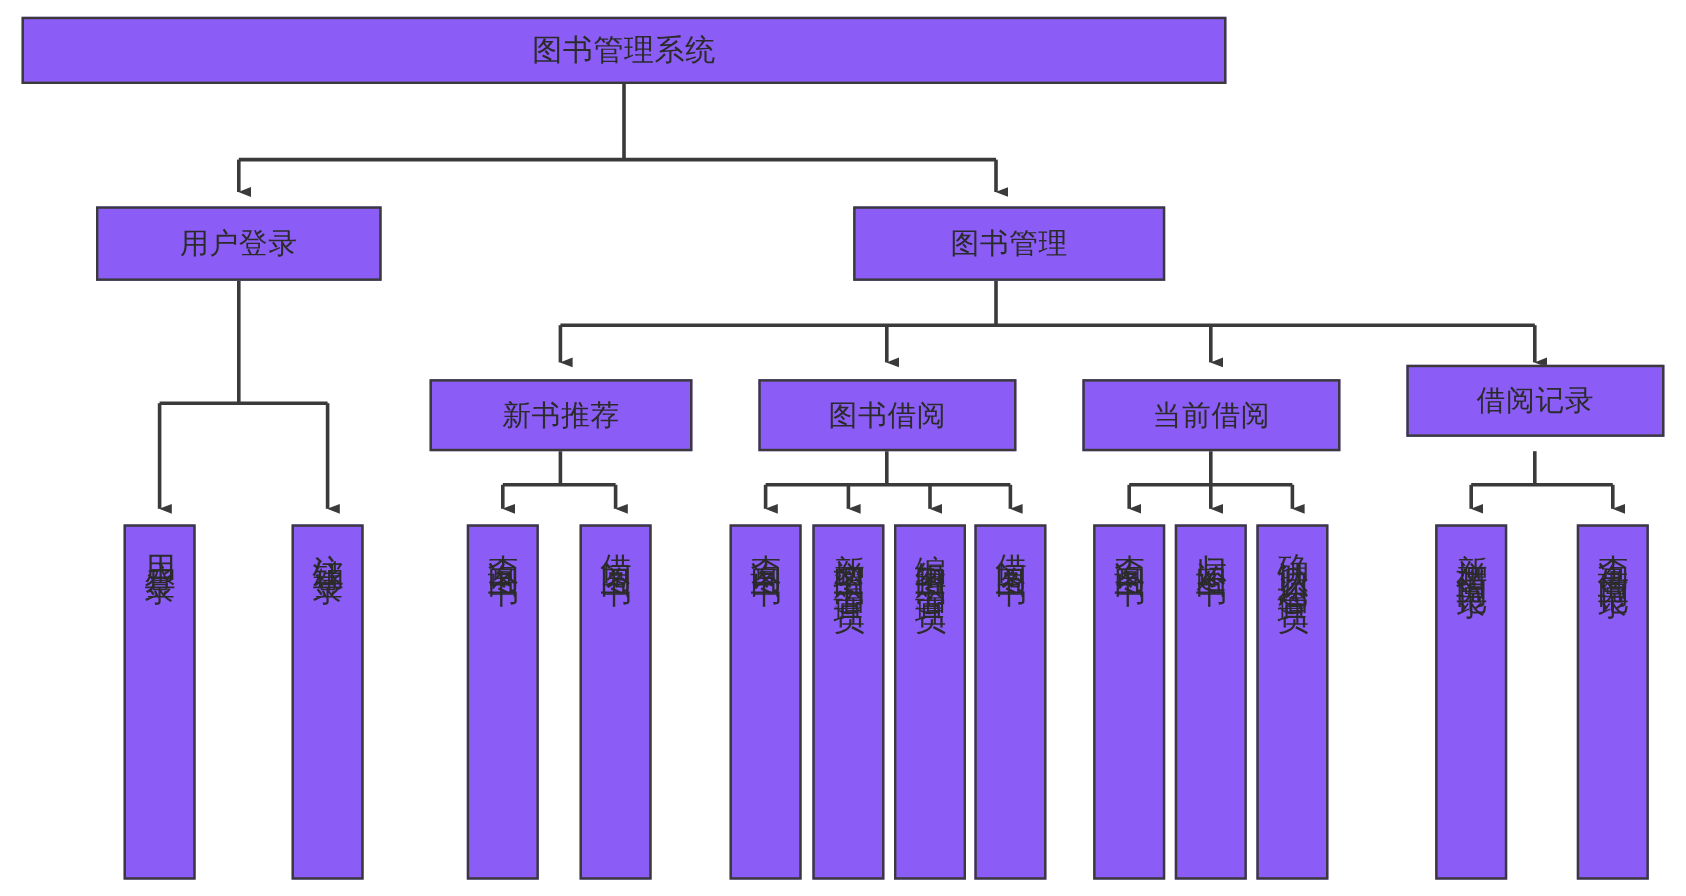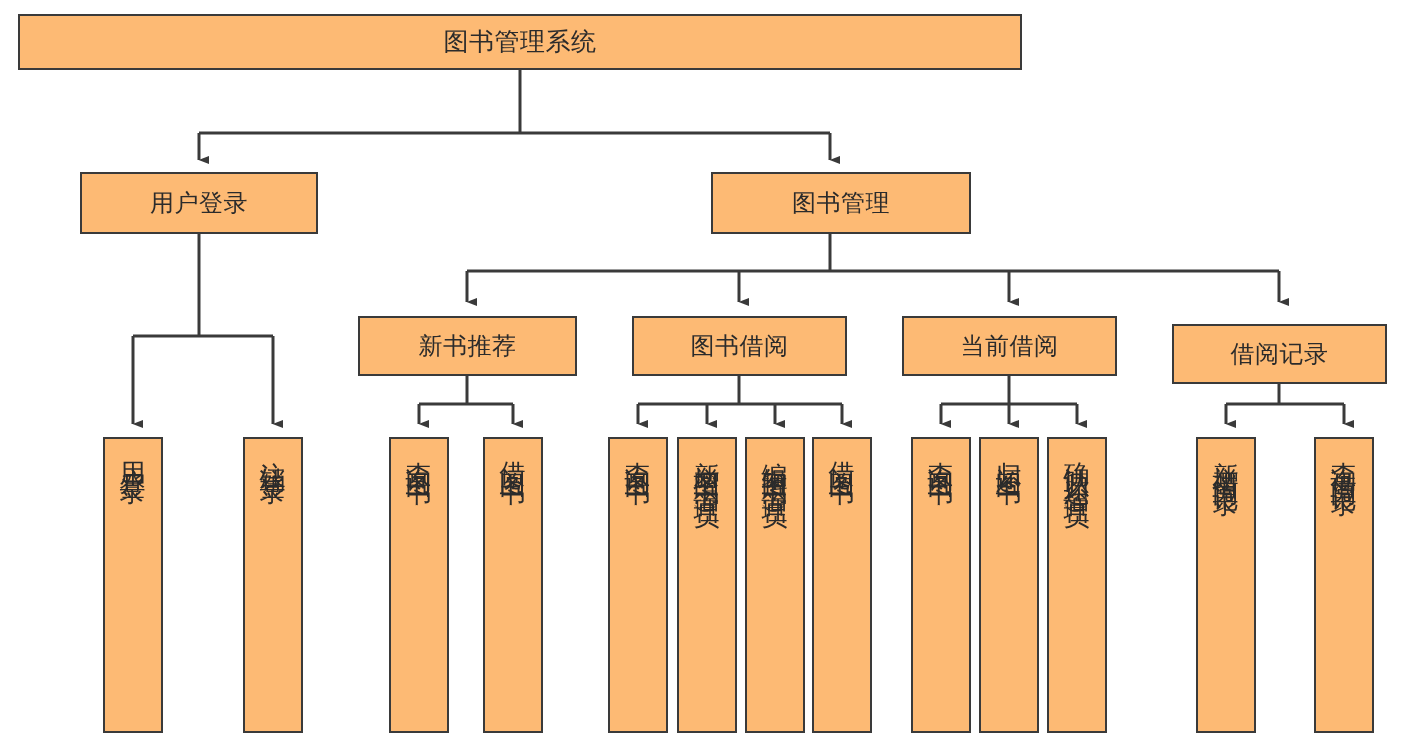--- a/index.html
+++ b/index.html
@@ -17,21 +17,21 @@
   }
   #edges{
     position:absolute;
     left:0;top:0;
     width:1405px;height:747px;
     pointer-events:none;
   }
   .node{
     position:absolute;
     box-sizing:border-box;
-    background:#fdba74;
+    background:#8b5cf6;
     border:2px solid #3a3a3a;
     display:flex;
     align-items:center;
     justify-content:center;
     color:#2b2b2b;
     z-index:2;
   }
   .node .lbl{
     display:block;
     line-height:1.12;
@@ -144,21 +144,21 @@
   </div>
 
   <div class="node h" style="left:902px; top:316px; width:215px; height:60px;">
     <span class="lbl">当前借阅</span>
   </div>
 
   <div class="node h" style="left:632px; top:316px; width:215px; height:60px;">
     <span class="lbl">图书借阅</span>
   </div>
 
-  <div class="node h" style="left:1172px; top:324px; width:215px; height:60px;">
+  <div class="node h" style="left:1172px; top:304px; width:215px; height:60px;">
     <span class="lbl">借阅记录</span>
   </div>
 
   <div class="node v" style="left:103px; top:437px; width:60px; height:296px;">
     <span class="lbl">用户登录</span>
   </div>
 
   <div class="node v" style="left:243px; top:437px; width:60px; height:296px;">
     <span class="lbl">注销登录</span>
   </div>

